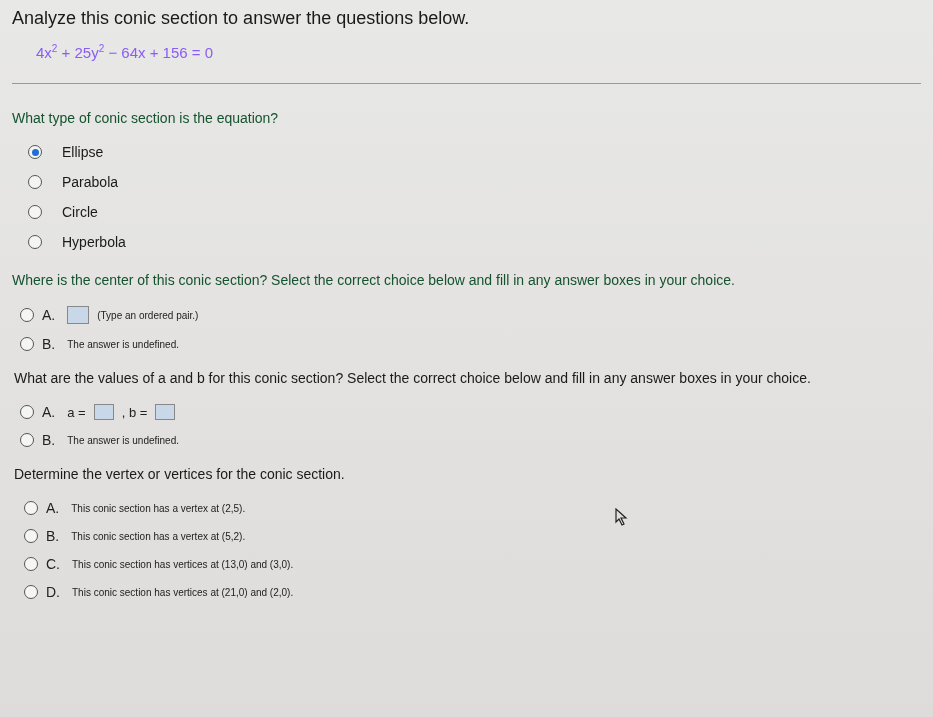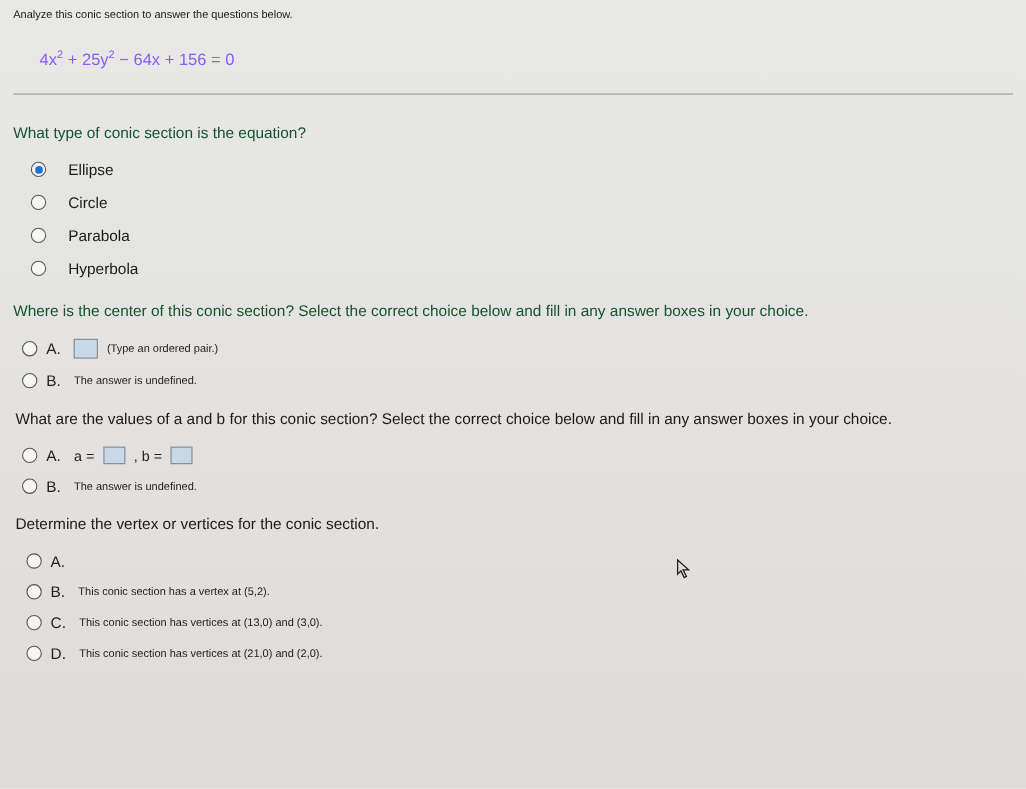--- a/index.html
+++ b/index.html
@@ -11,22 +11,22 @@
       font-family: Arial, Helvetica, sans-serif;
       background: linear-gradient(to bottom, #e8e8e6 0%, #dedcda 100%);
       color: #222;
       font-size: 14px;
       width: 933px;
       height: 717px;
       padding: 8px 12px;
       position: relative;
     }
     .intro {
-      font-size: 10px;
-      margin-bottom: 26px;
+      font-size: 18px;
+      margin-bottom: 14px;
       color: #1a1a1a;
     }
     .equation {
       margin-left: 24px;
       font-size: 15px;
       margin-bottom: 22px;
       color: #8b5cf6;
     }
     .equation sup {
       font-size: 10px;
@@ -133,25 +133,25 @@
 
 <div class="question">What type of conic section is the equation?</div>
 
 <div class="radio-group">
   <div class="radio-row">
     <span class="radio selected"></span>
     <span class="radio-label">Ellipse</span>
   </div>
   <div class="radio-row">
     <span class="radio"></span>
+    <span class="radio-label">Parabola</span>
+  </div>
+  <div class="radio-row">
+    <span class="radio"></span>
     <span class="radio-label">Circle</span>
-  </div>
-  <div class="radio-row">
-    <span class="radio"></span>
-    <span class="radio-label">Parabola</span>
   </div>
   <div class="radio-row">
     <span class="radio"></span>
     <span class="radio-label">Hyperbola</span>
   </div>
 </div>
 
 <div class="question">Where is the center of this conic section? Select the correct choice below and fill in any answer boxes in your choice.</div>
 
 <div class="choice-group">
@@ -185,20 +185,21 @@
     <span class="choice-text">The answer is undefined.</span>
   </div>
 </div>
 
 <div class="section-question">Determine the vertex or vertices for the conic section.</div>
 
 <div class="choice-group" style="margin-left:12px;">
   <div class="choice-row">
     <span class="radio"></span>
     <span class="choice-letter">A.</span>
+    <span class="choice-text">This conic section has a vertex at (2,5).</span>
   </div>
   <div class="choice-row">
     <span class="radio"></span>
     <span class="choice-letter">B.</span>
     <span class="choice-text">This conic section has a vertex at (5,2).</span>
   </div>
   <div class="choice-row">
     <span class="radio"></span>
     <span class="choice-letter">C.</span>
     <span class="choice-text">This conic section has vertices at (13,0) and (3,0).</span>

